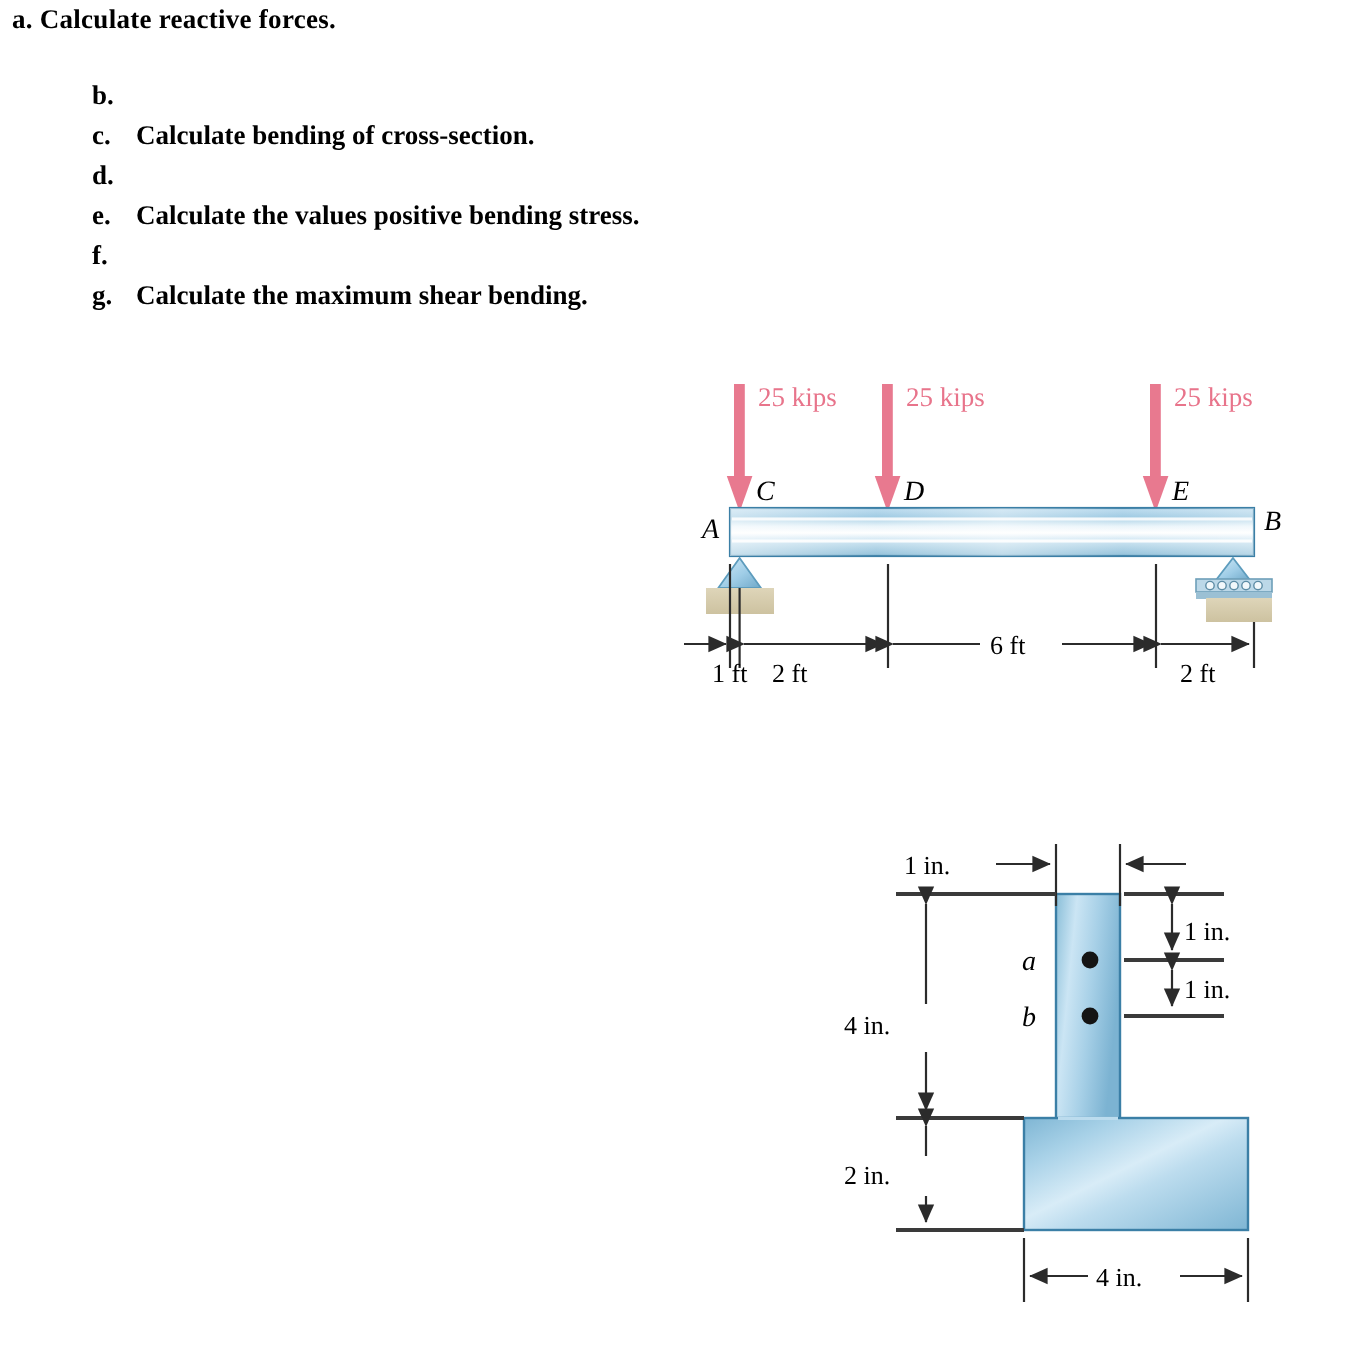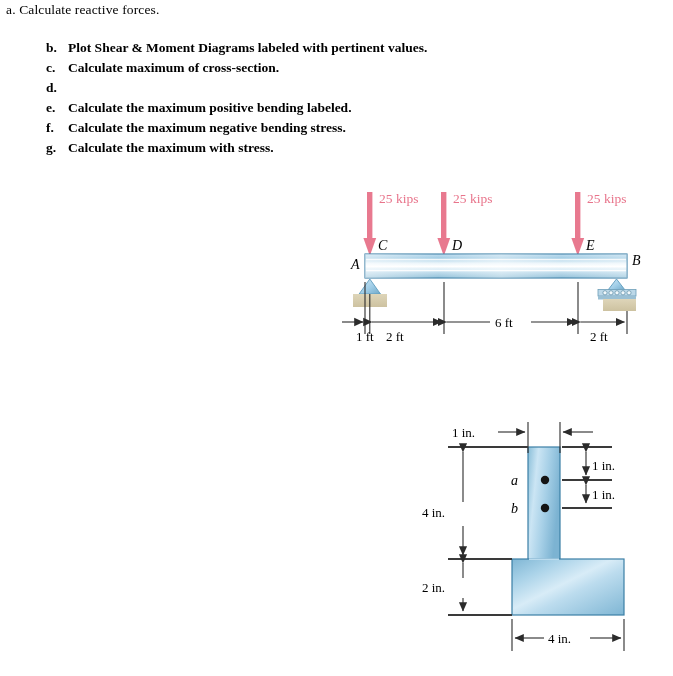--- a/index.html
+++ b/index.html
@@ -20,21 +20,21 @@
   #question-block {
     position: absolute;
     left: 0; top: 0;
     width: 673px;
   }
   .q-first {
     position: absolute;
     left: 6px;
     top: 2px;
     font-size: 13.5px;
-    font-weight: normal;
+    font-weight: bold;
     letter-spacing: 0.01em;
     white-space: nowrap;
   }
   #sub-list {
     position: absolute;
     left: 46px;
     top: 40px;
     width: 560px;
   }
   .q-item {
@@ -114,45 +114,43 @@
 <body>
 
 <div id="question-block">
 
   <div class="q-first">a. Calculate reactive forces.</div>
 
   <div id="sub-list">
 
     <div class="q-item">
       <span class="q-marker">b.</span>
-      <span class="q-text">Plot Shear &amp; Moment Diagrams labeled with pertinent values.</span>
     </div>
 
     <div class="q-item">
       <span class="q-marker">c.</span>
-      <span class="q-text">Calculate maximum of cross-section.</span>
+      <span class="q-text">Calculate bending of cross-section.</span>
     </div>
 
     <div class="q-item">
       <span class="q-marker">d.</span>
     </div>
 
     <div class="q-item">
       <span class="q-marker">e.</span>
-      <span class="q-text">Calculate the maximum positive bending labeled.</span>
+      <span class="q-text">Calculate the values positive bending stress.</span>
     </div>
 
     <div class="q-item">
       <span class="q-marker">f.</span>
-      <span class="q-text">Calculate the maximum negative bending stress.</span>
     </div>
 
     <div class="q-item">
       <span class="q-marker">g.</span>
-      <span class="q-text">Calculate the maximum with stress.</span>
+      <span class="q-text">Calculate the maximum shear bending.</span>
     </div>
 
   </div>
 </div>
 
 <div class="figure" id="beam-figure">
 <svg width="313" height="180" viewBox="0 0 313 180" xmlns="http://www.w3.org/2000/svg">
   <defs>
     <linearGradient id="beamGrad" x1="0" y1="0" x2="0" y2="1">
       <stop offset="0%" stop-color="#bcdcef"></stop>

